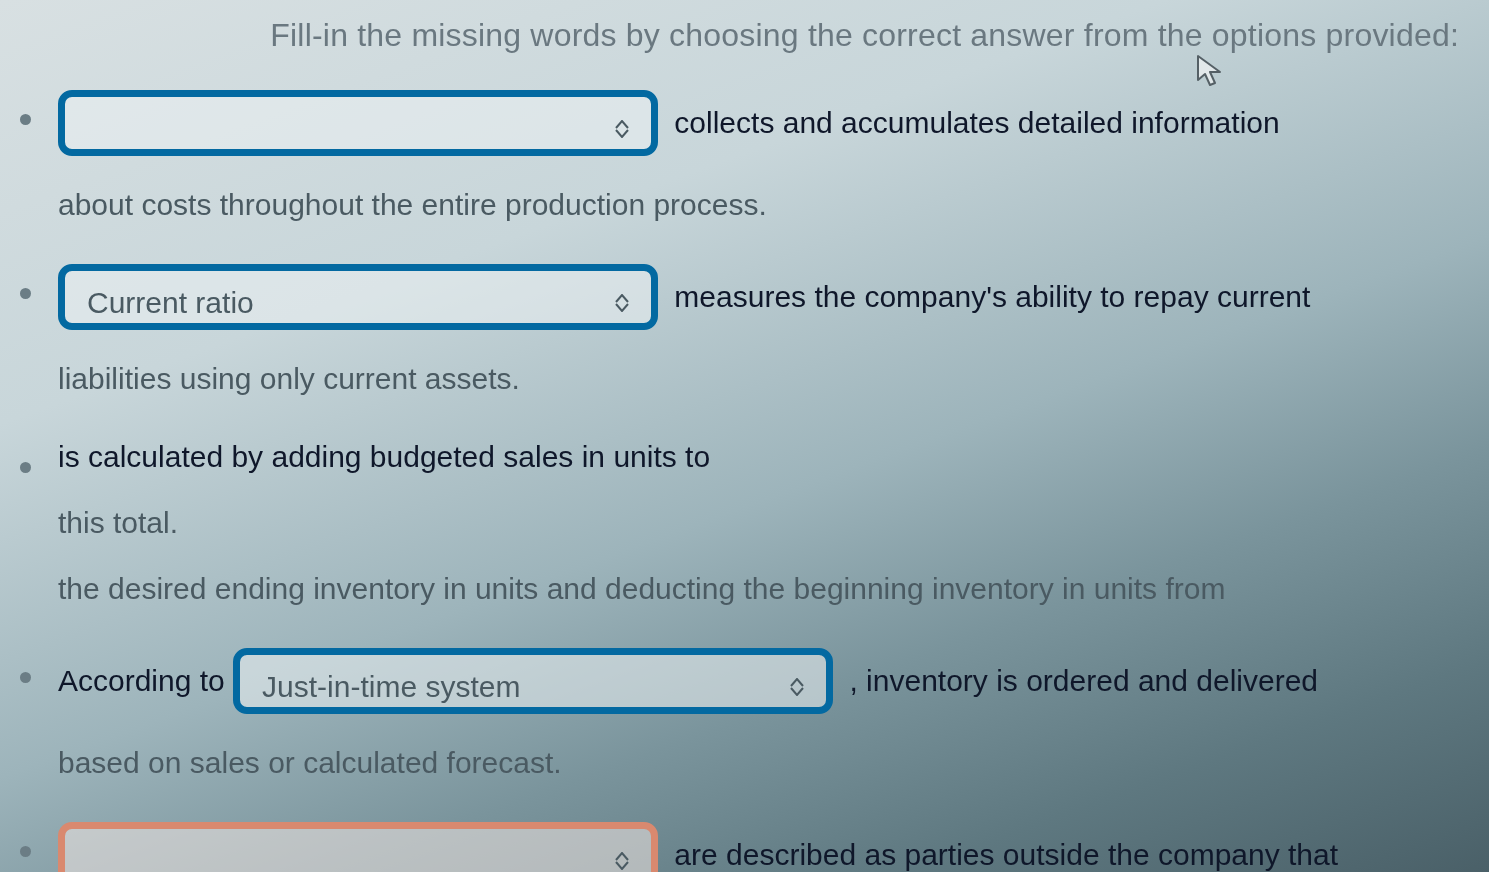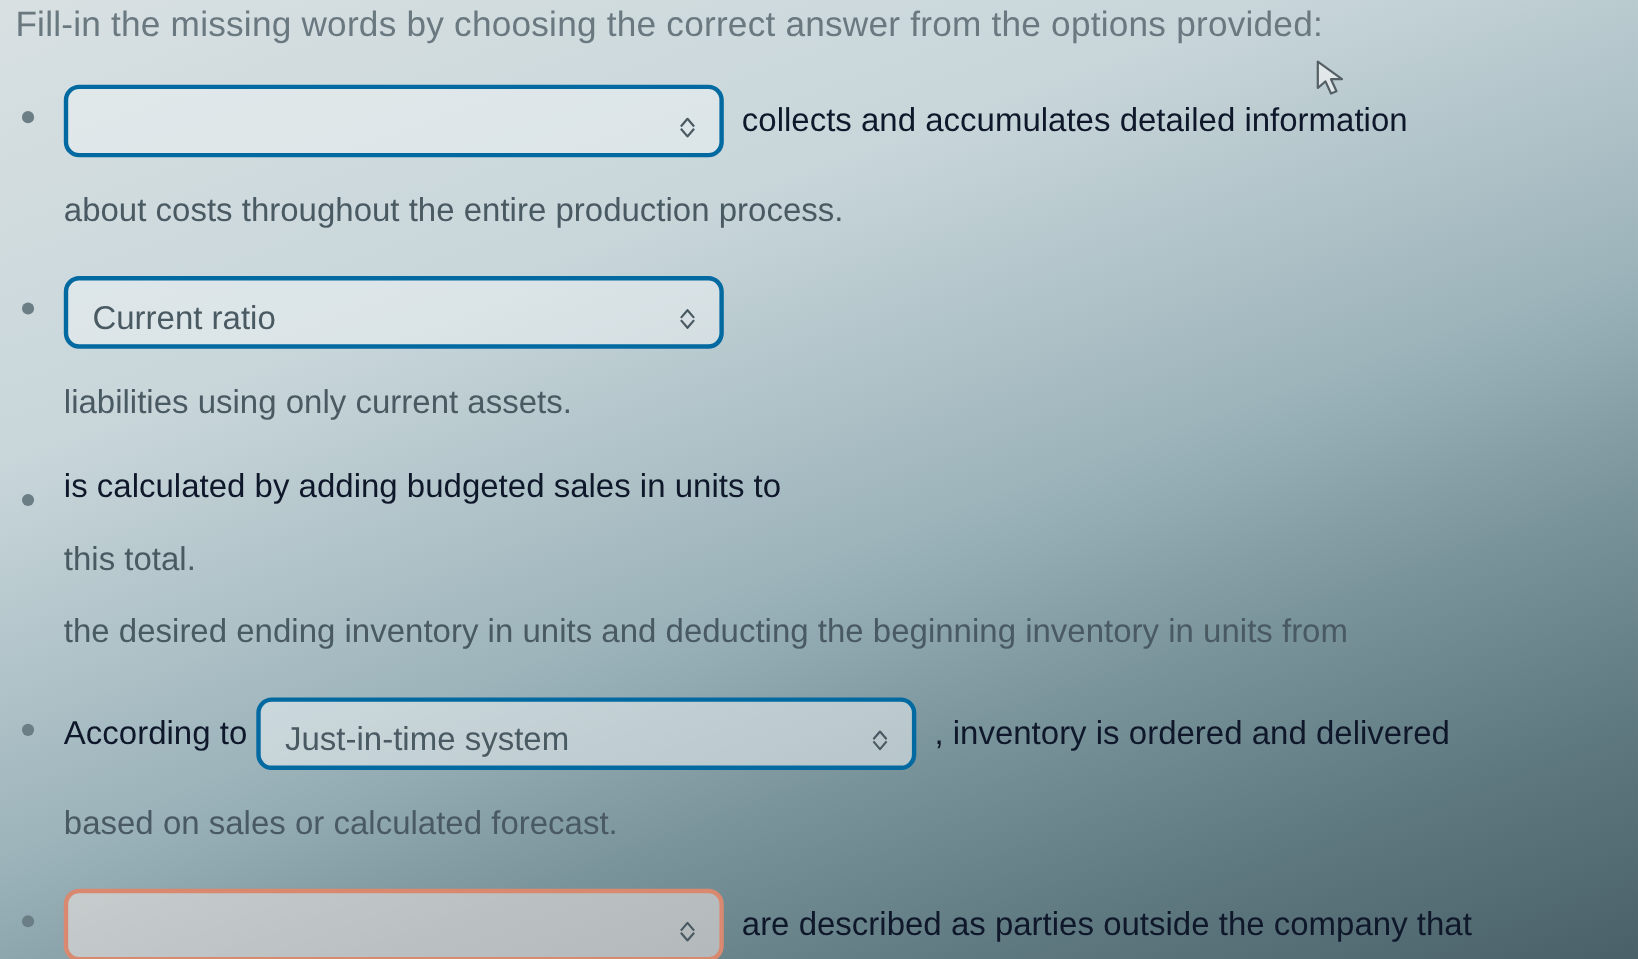--- a/index.html
+++ b/index.html
@@ -14,22 +14,23 @@
   }
   .page {
     padding: 0 30px 0 0;
     font-size: 30px;
     line-height: 1.4;
   }
   .instruction {
     font-size: 32px;
     color: #6a7880;
     margin: 0 0 28px 14px;
-    padding-top: 0;
+    padding-top: 13px;
     letter-spacing: 0.2px;
+    text-align: right;
   }
   ul.qlist {
     list-style: none;
     margin: 0;
     padding: 0 0 0 14px;
   }
   ul.qlist > li {
     position: relative;
     padding-left: 44px;
     margin-bottom: 34px;
@@ -53,21 +54,21 @@
   }
   .select-box {
     display: inline-flex;
     align-items: center;
     justify-content: space-between;
     vertical-align: middle;
     min-width: 580px;
     height: 66px;
     padding: 12px 20px 0 22px;
     margin: 4px 8px 4px 0;
-    border: 4px solid #0369a1;
+    border: 7px solid #0369a1;
     border-radius: 14px;
     background: rgba(235, 240, 242, 0.55);
     box-sizing: border-box;
     color: #4a5a62;
     font-size: 30px;
     cursor: pointer;
   }
   .select-box.wide { min-width: 600px; }
   .select-box.invalid {
     border-color: #d9896f;
@@ -136,20 +137,21 @@
           <span class="value">Current ratio</span>
           <span class="spinner">
             <svg width="14" height="9" viewBox="0 0 14 9">
                 <path d="M1 8 L7 1 L13 8" fill="none" stroke="#4a5a62" stroke-width="2"></path>
               </svg>
             <svg width="14" height="9" viewBox="0 0 14 9">
                 <path d="M1 1 L7 8 L13 1" fill="none" stroke="#4a5a62" stroke-width="2"></path>
               </svg>
           </span>
         </span>
+        <span class="txt"> measures the company's ability to repay current</span>
       </span>
       <span class="line2 txt">liabilities using only current assets.</span>
     </li>
 
     <li>
       <span class="flow">
         <span class="txt"> is calculated by adding budgeted sales in units to</span>
       </span>
       <span class="line2 txt">this total.</span>
       <span class="line2 txt">the desired ending inventory in units and deducting the beginning inventory in units from</span>

